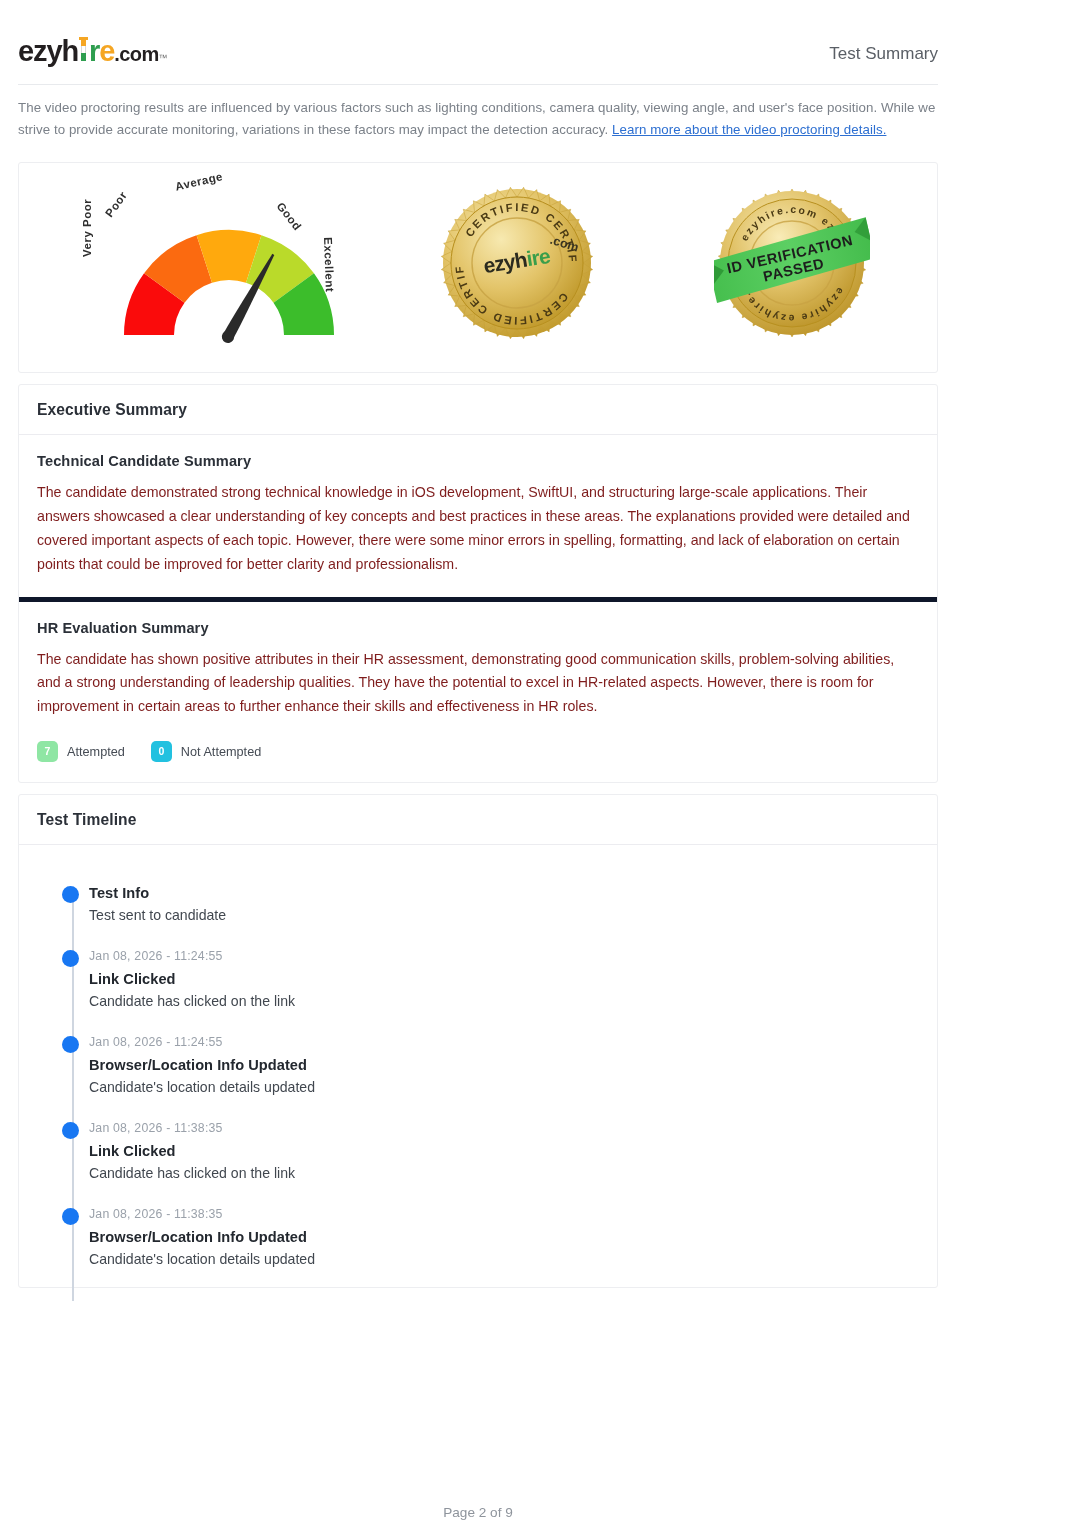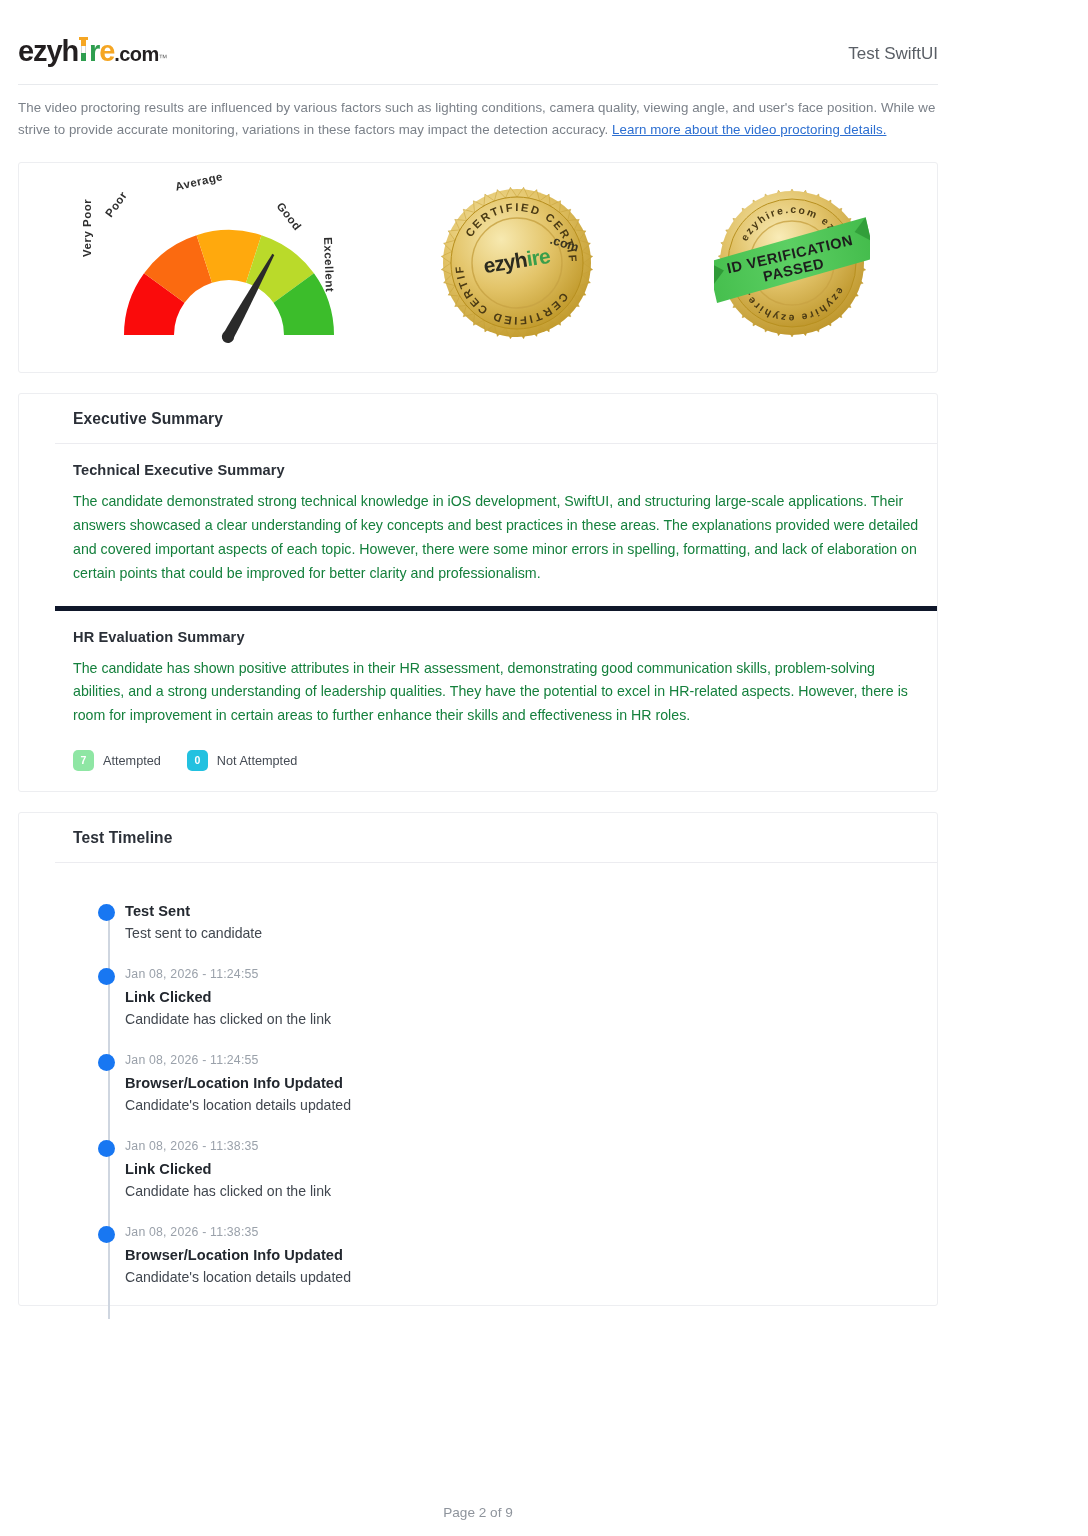--- a/index.html
+++ b/index.html
@@ -81,21 +81,21 @@
   }
 
   
   .card {
     margin: 22px 18px 0 18px;
     background: #ffffff;
     border: 1px solid #edeef1;
     border-radius: 3px;
     box-shadow: 0 0 0 0 rgba(0,0,0,0);
   }
-  .card + .card { margin-top: 20px; padding-left: 36px; }
+  .card + .card { margin-top: 11px; }
   .card-hd {
     padding: 16px 18px 15px 18px;
     border-bottom: 1px solid #ececf0;
   }
   .card-hd h2 {
     font-size: 15.6px;
     font-weight: 700;
     color: #2b3038;
     letter-spacing: .1px;
   }
@@ -136,21 +136,21 @@
   .sum-blk h3 {
     font-size: 14.6px;
     font-weight: 700;
     color: #2b3038;
     margin-bottom: 12px;
     letter-spacing: .1px;
   }
   .sum-blk p {
     font-size: 14.2px;
     line-height: 1.68;
-    color: #15803d;
+    color: #7f1d1d;
   }
   .legend {
     display: flex;
     align-items: center;
     gap: 10px;
     margin-top: 22px;
   }
   .legend .item { display: flex; align-items: center; gap: 9px; margin-right: 16px; }
   .legend .chip {
     width: 21px; height: 21px;
@@ -220,21 +220,21 @@
         <span class="lg-i">
           <span class="cap"></span>
           <i class="t"></i>
           <i class="m"></i>
           <i class="b"></i>
         </span>
         <span class="grn">r<span class="dot">e</span></span>
         <span class="dom">.com</span>
         <span class="tm">™</span>
     </div>
-    <div class="hdr-right">Test SwiftUI</div>
+    <div class="hdr-right">Test Summary</div>
   </div>
   <div class="hdr-rule"></div>
 
   <div class="disclaimer">
     <span>The video proctoring results are influenced by various factors such as lighting conditions, camera quality, viewing angle, and user's face position. While we strive to provide accurate monitoring, variations in these factors may impact the detection accuracy. </span><a href="#">Learn more about the video proctoring details.</a>
   </div>
 
   <div class="card">
 
     <div class="rec-row">
@@ -345,21 +345,21 @@
 
     </div>
   </div>
 
   <div class="card">
     <div class="card-hd">
       <h2>Executive Summary</h2>
     </div>
 
     <div class="sum-blk">
-      <h3>Technical Executive Summary</h3>
+      <h3>Technical Candidate Summary</h3>
       <p>The candidate demonstrated strong technical knowledge in iOS development, SwiftUI, and structuring large-scale applications. Their answers showcased a clear understanding of key concepts and best practices in these areas. The explanations provided were detailed and covered important aspects of each topic. However, there were some minor errors in spelling, formatting, and lack of elaboration on certain points that could be improved for better clarity and professionalism.</p>
     </div>
 
     <div class="sum-blk">
       <h3>HR Evaluation Summary</h3>
       <p>The candidate has shown positive attributes in their HR assessment, demonstrating good communication skills, problem-solving abilities, and a strong understanding of leadership qualities. They have the potential to excel in HR-related aspects. However, there is room for improvement in certain areas to further enhance their skills and effectiveness in HR roles.</p>
 
       <div class="legend">
         <div class="item">
           <span class="chip" style="background:#8fe6a4">7</span>
@@ -376,21 +376,21 @@
   <div class="card">
     <div class="card-hd">
       <h2>Test Timeline</h2>
     </div>
     <div class="tl">
       <div class="tl-inner">
         <div class="tl-line"></div>
 
         <div class="tl-item">
           <span class="tl-dot" style="background: rgb(24, 119, 242);"></span>
-          <div class="tl-title">Test Sent</div>
+          <div class="tl-title">Test Info</div>
           <div class="tl-desc">Test sent to candidate</div>
         </div>
 
         <div class="tl-item">
           <span class="tl-dot" style="background: rgb(24, 119, 242);"></span>
           <div class="tl-time">Jan 08, 2026 - 11:24:55</div>
           <div class="tl-title">Link Clicked</div>
           <div class="tl-desc">Candidate has clicked on the link</div>
         </div>
 

